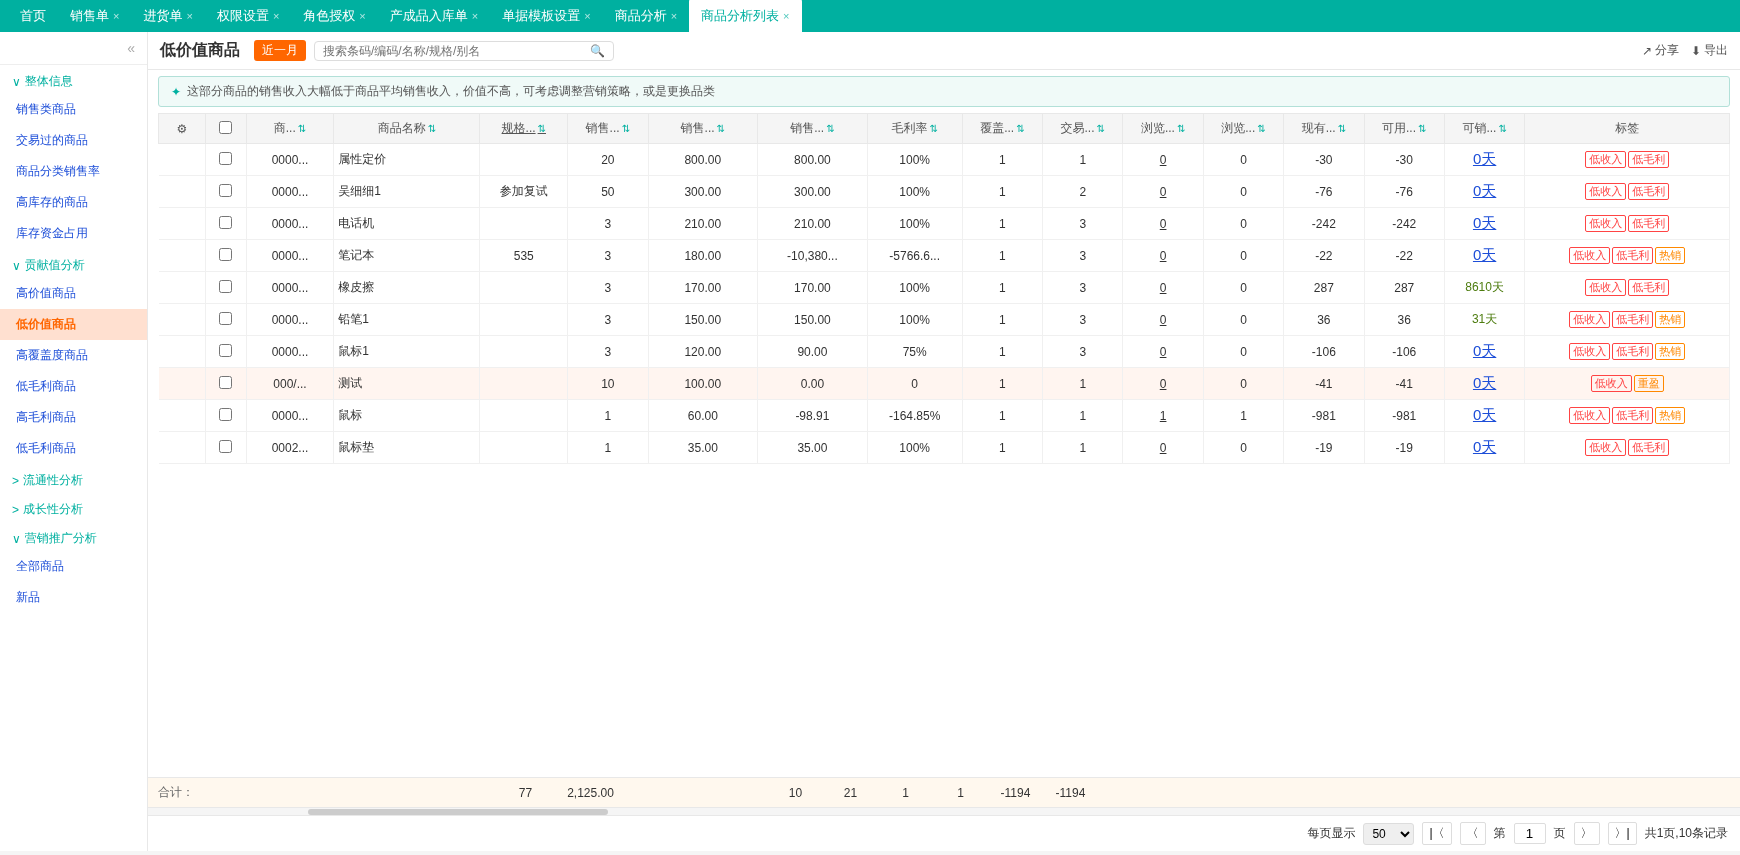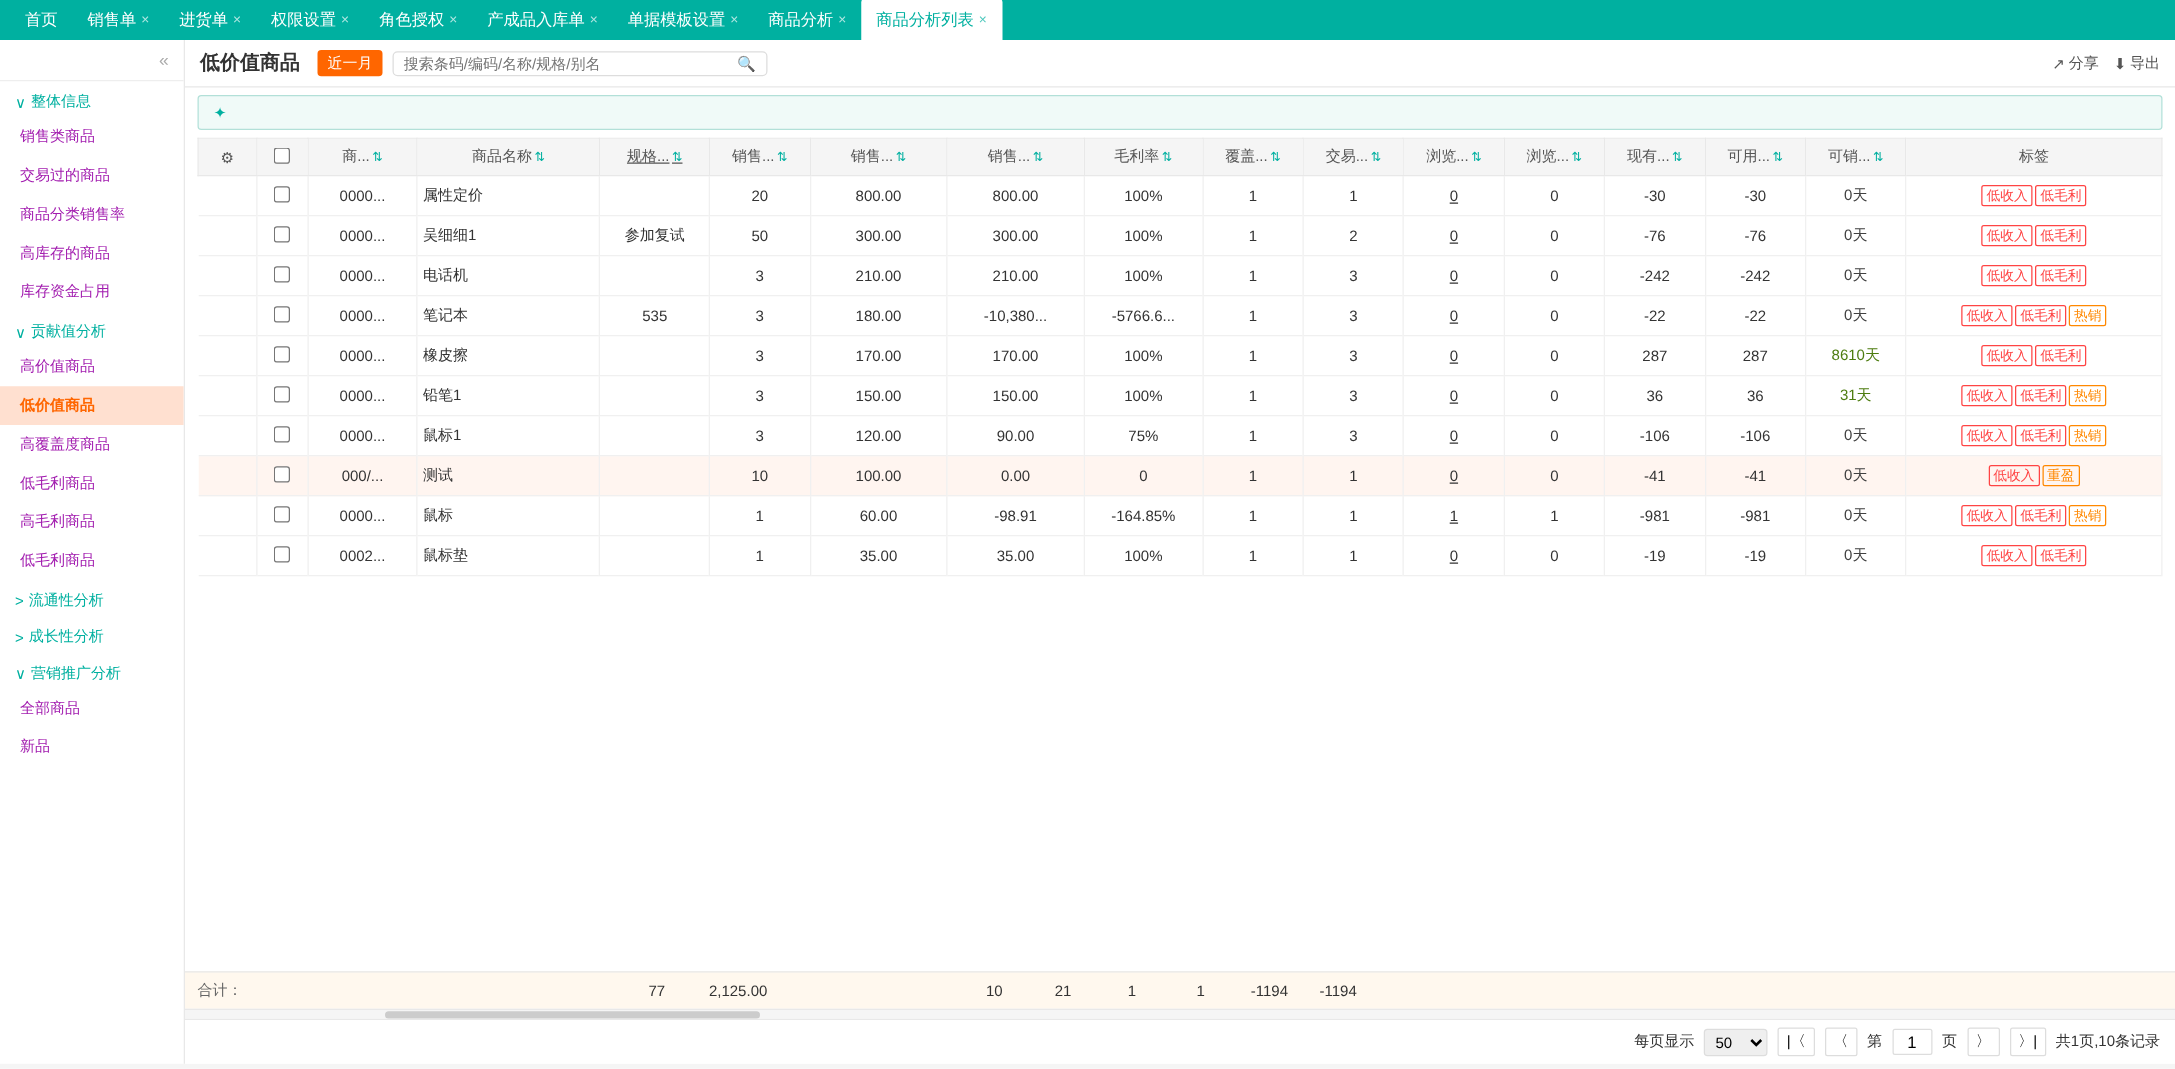--- a/index.html
+++ b/index.html
@@ -11,21 +11,21 @@
     .nav-item.active { background: #fff; color: #00b0a0; border-radius: 4px 4px 0 0; }
     .nav-close { margin-left: 4px; font-size: 11px; opacity: 0.7; }
     
     
     .layout { display: flex; height: calc(855px - 36px); }
     
     
     .sidebar { width: 148px; background: #fff; border-right: 1px solid #e8e8e8; overflow-y: auto; flex-shrink: 0; }
     .sidebar-group-title { color: #00b0a0; padding: 8px 12px 4px; font-size: 12px; display: flex; align-items: center; cursor: pointer; }
     .sidebar-group-title .arrow { margin-right: 4px; }
-    .sidebar-item { padding: 7px 16px; cursor: pointer; color: #a21caf; font-size: 12px; }
+    .sidebar-item { padding: 7px 16px; cursor: pointer; color: #1d4ed8; font-size: 12px; }
     .sidebar-item.active { background: #ffe0d0; color: #ff6600; font-weight: bold; }
     
     
     .main { flex: 1; display: flex; flex-direction: column; overflow: hidden; background: #fff; }
     
     
     .header-bar { display: flex; align-items: center; padding: 8px 12px; border-bottom: 1px solid #e8e8e8; background: #fff; gap: 8px; }
     .page-title { font-size: 16px; font-weight: bold; color: #333; margin-right: 6px; }
     .period-btn { background: #ff6600; color: #fff; border: none; border-radius: 3px; padding: 2px 8px; font-size: 12px; cursor: pointer; }
     .search-box { display: flex; align-items: center; border: 1px solid #ddd; border-radius: 4px; padding: 2px 8px; flex: 1; max-width: 300px; }
@@ -43,21 +43,21 @@
     table { width: 100%; border-collapse: collapse; font-size: 12px; }
     thead th { background: #f5f5f5; border: 1px solid #e8e8e8; padding: 6px 4px; text-align: center; font-weight: normal; color: #555; white-space: nowrap; position: sticky; top: 0; z-index: 2; }
     thead th .sort-icon { color: #00b0a0; margin-left: 2px; font-size: 10px; }
     tbody tr { border-bottom: 1px solid #f0f0f0; }
     tbody tr.highlighted { background: #fff5f0; }
     tbody td { padding: 6px 4px; text-align: center; border-right: 1px solid #f0f0f0; white-space: nowrap; }
     tbody td.text-left { text-align: left; }
     .tag { display: inline-block; border: 1px solid; border-radius: 2px; padding: 0 3px; font-size: 11px; margin: 1px; text-align: center; }
     .tag-red { color: #ff4444; border-color: #ff4444; }
     .tag-orange { color: #ff8800; border-color: #ff8800; }
-    .days-orange { color: #404040; font-size: 12px; }
+    .days-orange { color: #1d4ed8; font-size: 15px; text-decoration: underline; }
     .days-normal { color: #4d7c0f; }
     .underline { text-decoration: underline; cursor: pointer; }
     .checkbox-col { width: 28px; }
     
     
     .footer-total { background: #fff8ee; border-top: 1px solid #e8e8e8; padding: 6px 10px; display: flex; align-items: center; font-size: 12px; }
     .total-label { color: #666; margin-right: 24px; }
     .total-cells { display: flex; gap: 0; flex: 1; }
     .total-cell { text-align: center; padding: 0 4px; }
     
@@ -186,20 +186,21 @@
         </div>
         <div class="action-btn">
           <span>⬇</span>
           <span>导出</span>
         </div>
       </div>
     </div>
 
     <div class="info-bar">
       <span class="info-icon">✦</span>
+      <span>这部分商品的销售收入大幅低于商品平均销售收入，价值不高，可考虑调整营销策略，或是更换品类</span>
     </div>
 
     <div class="table-area">
       <table>
         <thead>
           <tr>
             <th style="width:32px;">⚙</th>
             <th style="width:28px;"><input type="checkbox" style=""></th>
             <th style="width:60px;">商...<span class="sort-icon">⇅</span></th>
             <th style="width:100px;">商品名称<span class="sort-icon">⇅</span></th>

